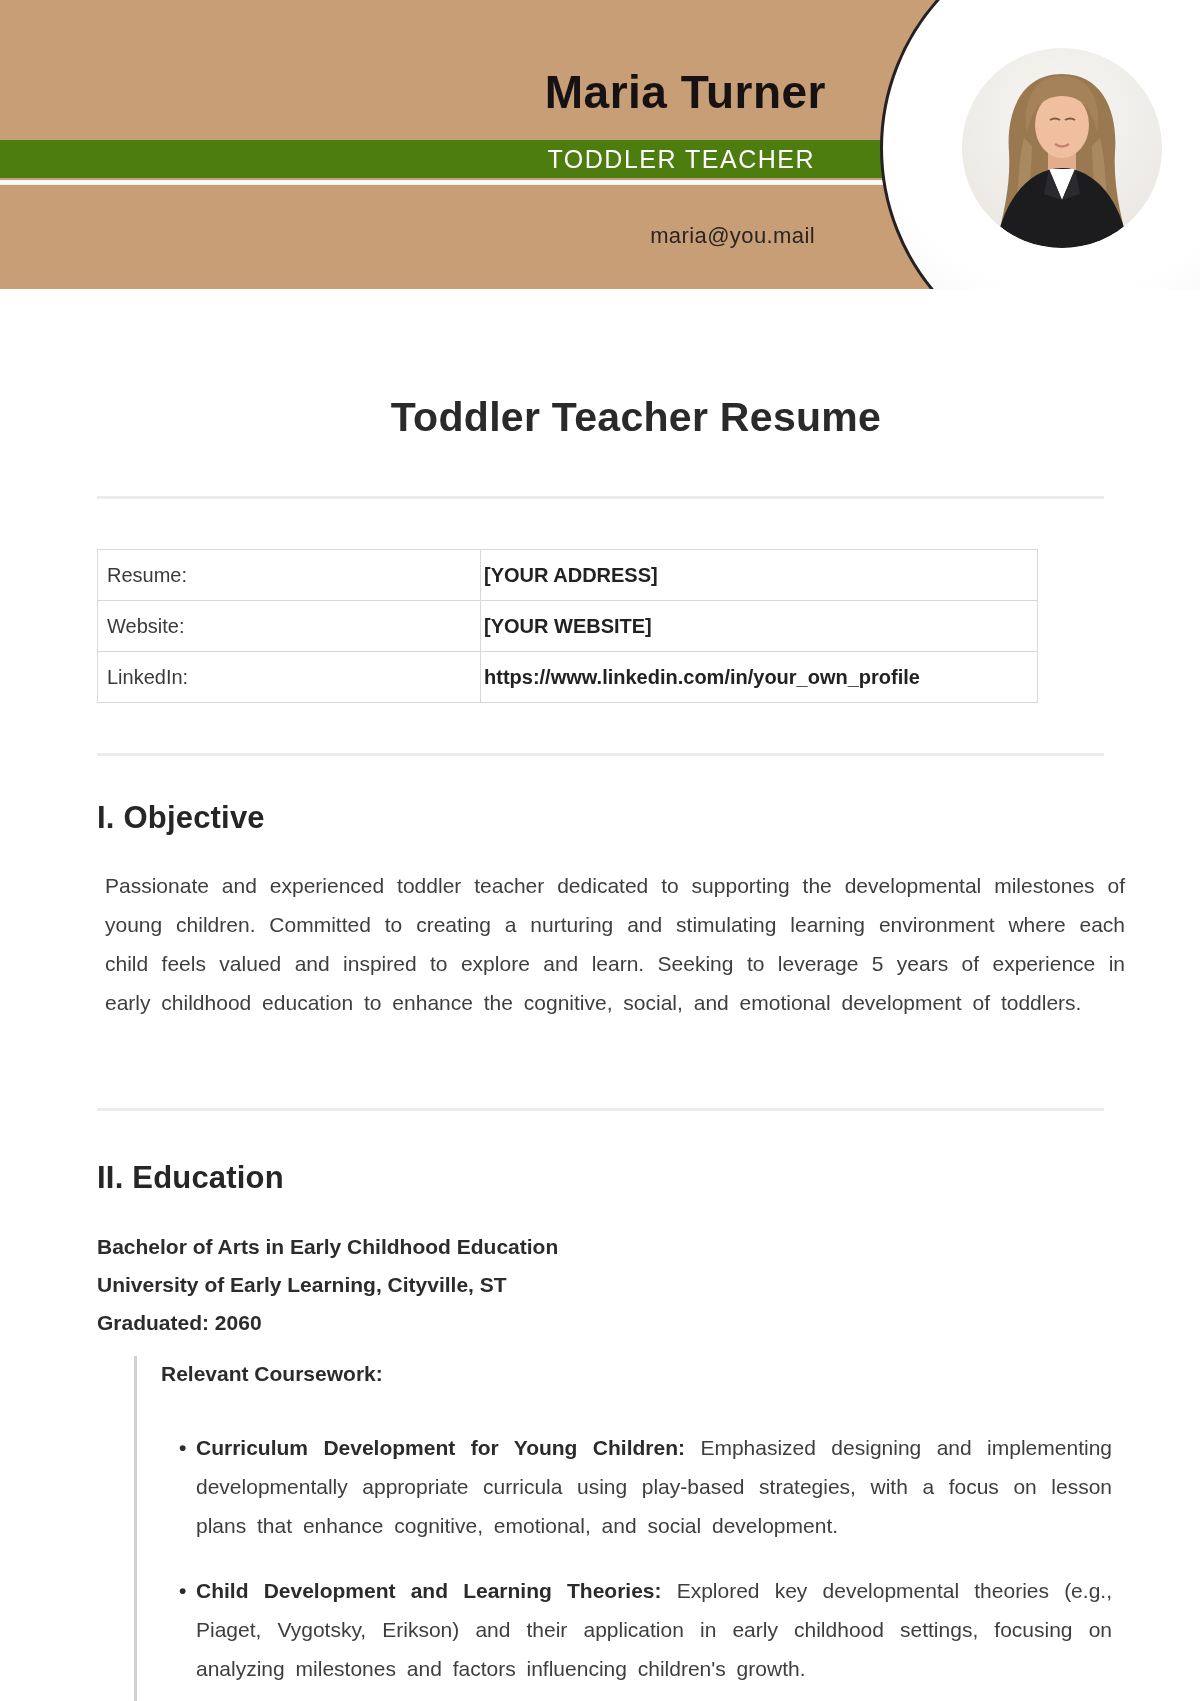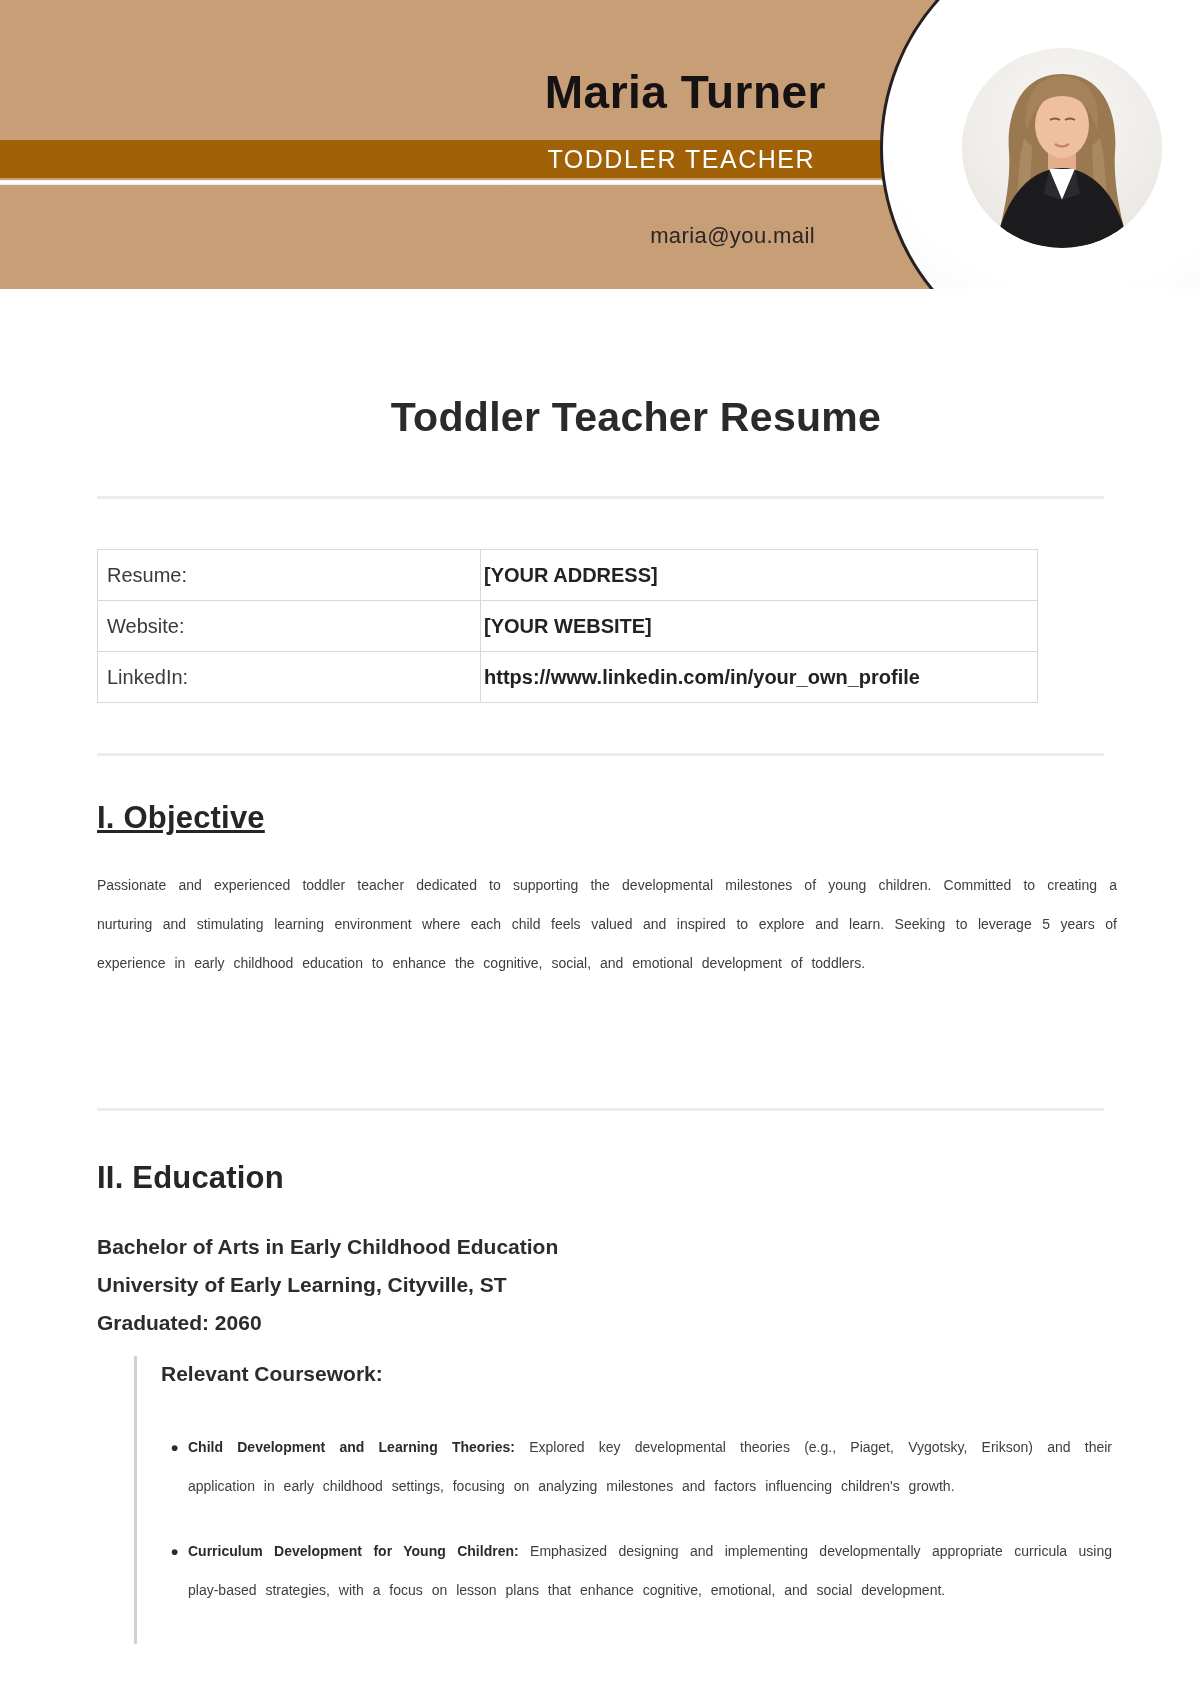--- a/index.html
+++ b/index.html
@@ -11,21 +11,21 @@
     background:#ffffff; overflow:hidden; margin:0 auto;
   }
 
   
   .header {
     position:absolute; top:0; left:0; width:1200px; height:289px;
     background:#c79e76; overflow:hidden;
   }
   .title-band {
     position:absolute; top:140px; left:0; width:100%; height:38px;
-    background:#a16207;
+    background:#4d7c0f;
     display:flex; align-items:center; justify-content:flex-end;
     padding-right:385px;
   }
   .band-shine {
     position:absolute; top:180px; left:0; width:100%; height:5px;
     background:linear-gradient(180deg,#f2f2f2 0%,#ffffff 55%,#e9e9e9 100%);
   }
   .header-name {
     position:absolute; top:64px; right:374px; height:56px; line-height:56px;
     font-size:46px; font-weight:800; letter-spacing:0.5px; color:#161213;
@@ -69,26 +69,26 @@
     border:1px solid #d8d8d8; height:51px; vertical-align:middle;
     font-size:20px;
   }
   td.c-label { width:383px; padding-left:9px; color:#3a3a3a; }
   td.c-value { padding-left:3px; font-weight:700; color:#222222; }
 
   .sec-heading {
     position:absolute; left:97px; font-size:31px; font-weight:700;
     color:#262626; letter-spacing:0.2px;
   }
-  .sec-heading.objective { top:800px;text-decoration:underline; }
+  .sec-heading.objective { top:800px; }
   .sec-heading.education { top:1160px; }
 
   .body-text {
-    font-size:14px; line-height:39px; color:#3e3e3e;
-    text-align:justify; word-spacing:5px;
+    font-size:21px; line-height:39px; color:#3e3e3e;
+    text-align:justify; word-spacing:5px;margin-left:8px;
   }
   .objective-para {
     position:absolute; top:866px; left:97px; width:1020px;
   }
 
   .edu-lines {
     position:absolute; top:1228px; left:97px; width:1020px;
     font-size:21px; font-weight:700; line-height:38px; color:#2c2c2c;
   }
 
@@ -199,23 +199,23 @@
   <div class="edu-lines">
     <div>Bachelor of Arts in Early Childhood Education</div>
     <div>University of Early Learning, Cityville, ST</div>
     <div>Graduated: 2060</div>
   </div>
 
   <div class="coursework">
     <div class="coursework-label">Relevant Coursework:</div>
     <ul class="course-list">
       <li class="body-text">
+        <span class="course-title">Curriculum Development for Young Children:</span>
+        <span>Emphasized designing and implementing developmentally appropriate curricula using play-based strategies, with a focus on lesson plans that enhance cognitive, emotional, and social development.</span>
+      </li>
+      <li class="body-text">
         <span class="course-title">Child Development and Learning Theories:</span>
         <span>Explored key developmental theories (e.g., Piaget, Vygotsky, Erikson) and their application in early childhood settings, focusing on analyzing milestones and factors influencing children's growth.</span>
       </li>
-      <li class="body-text">
-        <span class="course-title">Curriculum Development for Young Children:</span>
-        <span>Emphasized designing and implementing developmentally appropriate curricula using play-based strategies, with a focus on lesson plans that enhance cognitive, emotional, and social development.</span>
-      </li>
     </ul>
   </div>
 
 </div>
 
 </body></html>

